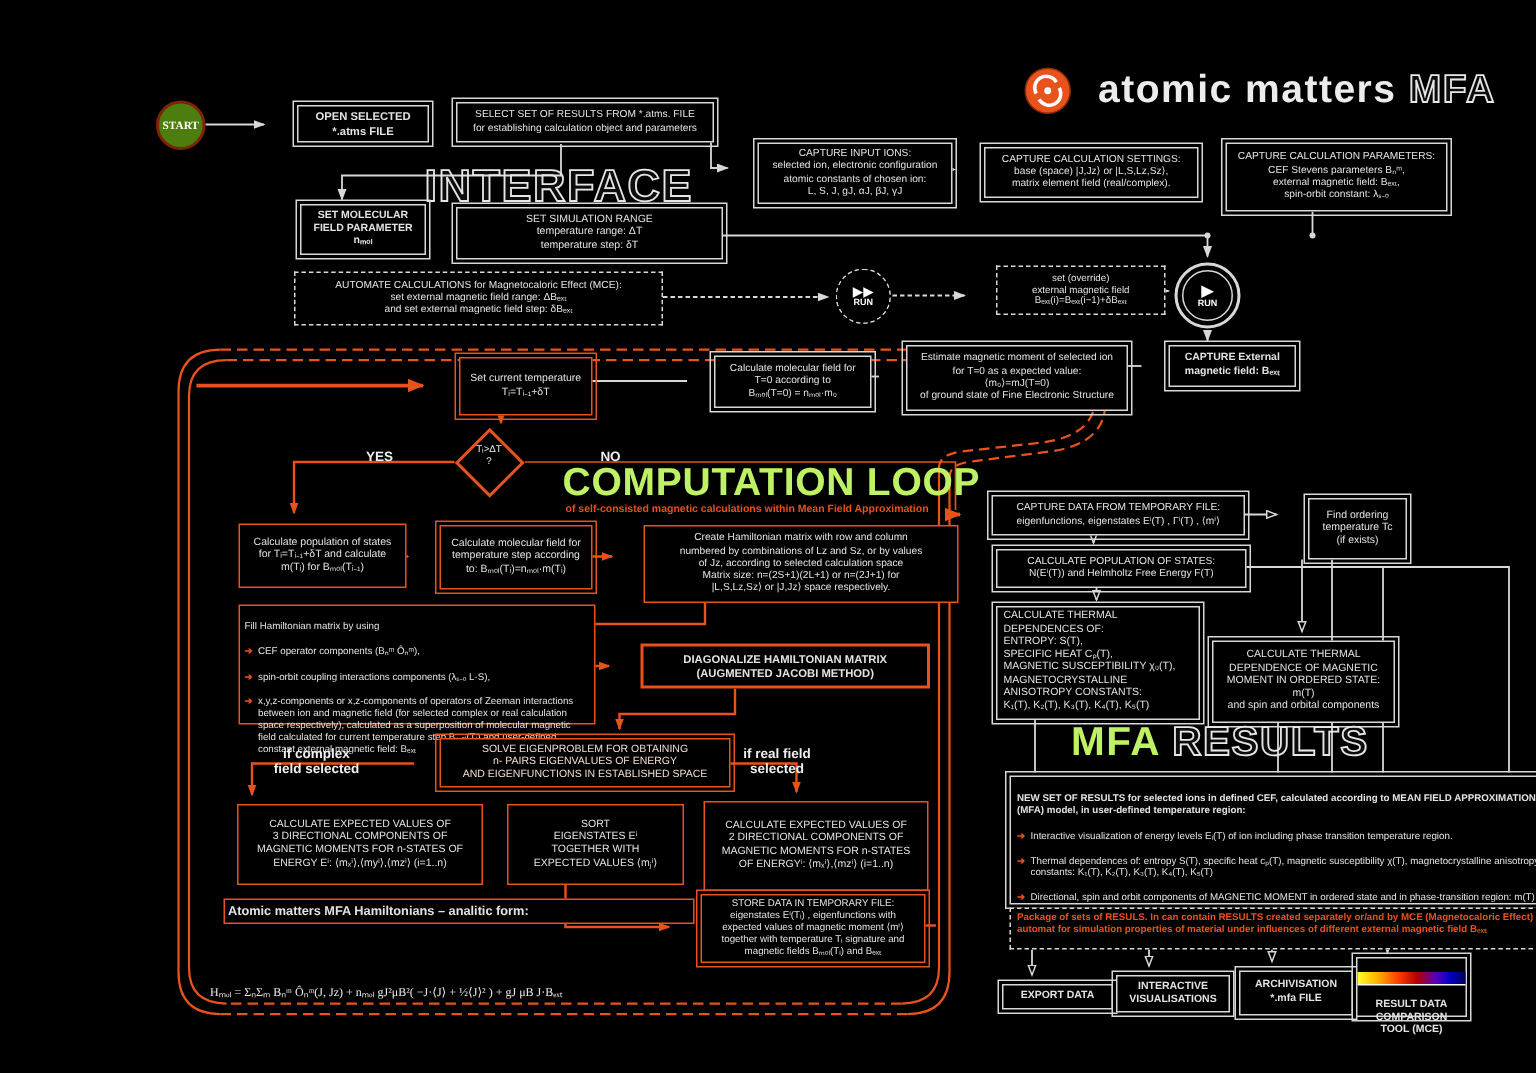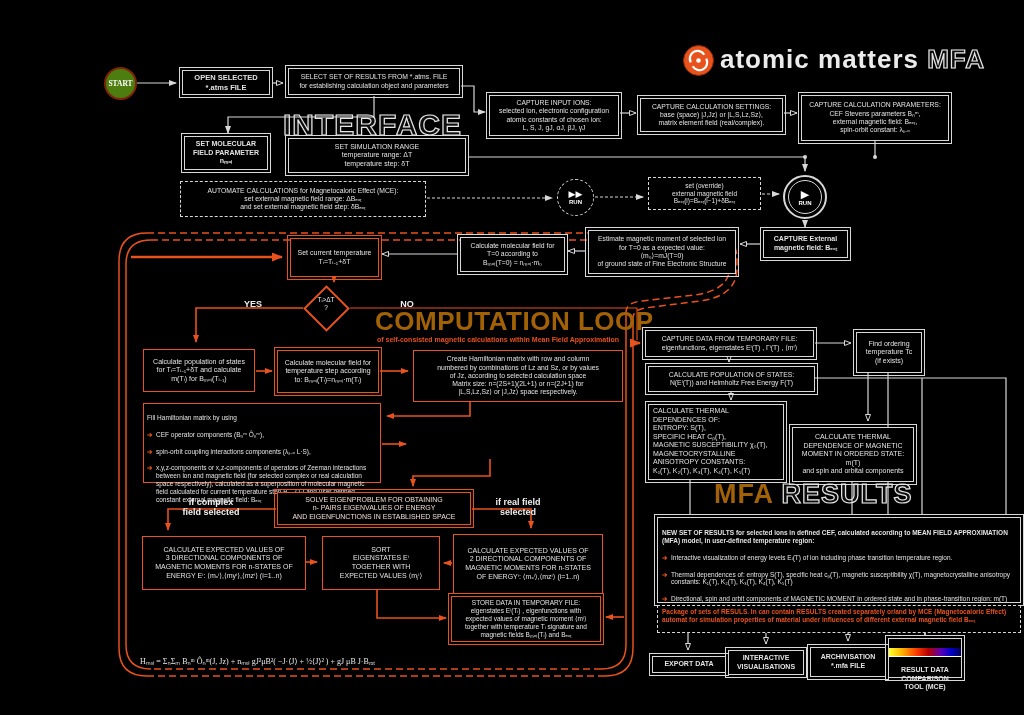--- a/index.html
+++ b/index.html
@@ -2,32 +2,32 @@
 <html><head>
 <meta charset="utf-8">
 <style>
   html,body{margin:0;padding:0;background:#000;}
   #canvas{position:relative;width:1024px;height:715px;background:#000;overflow:hidden;
           font-family:"Liberation Sans",sans-serif;color:#e2e2e2;}
   svg.layer{position:absolute;left:0;top:0;z-index:1;}
   .bx{position:absolute;z-index:2;background:#000;border:1px solid #d8d8d8;
       display:flex;align-items:center;justify-content:center;text-align:center;
       white-space:pre-line;font-size:6.8px;line-height:1.22;padding:1px 2px;
-      box-sizing:border-box;color:#e2e2e2;}
+      box-sizing:border-box;color:#e2e2e2;margin-left:16px;}
   .dbl{outline:1px solid #d8d8d8;outline-offset:2px;}
   .dash{border:1px dashed #d8d8d8;}
   .ob{border:1.5px solid #e8521c;}
   .odbl{border:1.5px solid #e8521c;outline:1px solid #e8521c;outline-offset:2px;}
   .blk{display:block;text-align:left;}
   .f75{font-size:7.5px;} .f7{font-size:7px;} .f65{font-size:6.5px;}
   .bold{font-weight:bold;}
   .lbl{position:absolute;z-index:2;font-weight:bold;font-size:9px;white-space:pre-line;
        text-align:center;color:#efefef;}
   .hollow{color:rgba(255,255,255,0.05);-webkit-text-stroke:1.2px #e6e6e6;}
-  .osolid{color:#a16207;}
+  .osolid{color:#bef264;}
   .bigtitle{position:absolute;z-index:2;font-weight:bold;letter-spacing:1px;white-space:nowrap;}
   .subt{position:absolute;z-index:2;color:#e8501c;font-weight:bold;font-size:7px;white-space:nowrap;}
   .circle{position:absolute;z-index:3;border-radius:50%;box-sizing:border-box;
           display:flex;flex-direction:column;align-items:center;justify-content:center;}
   .diamond{position:absolute;z-index:2;border:2px solid #e8521c;background:#000;
            transform:rotate(45deg);box-sizing:border-box;}
   .brow{display:flex;align-items:flex-start;margin-top:1px;}
   .bm{color:#e8521c;font-weight:bold;width:9px;flex:0 0 9px;}
   .eq{position:absolute;z-index:2;color:#eaeaea;font-size:8px;white-space:nowrap;
       font-family:"Liberation Serif",serif;}
@@ -122,21 +122,21 @@
   </svg>
 
   <div class="circle" style="left:683px;top:45px;width:31px;height:31px;background:#e8521c;border:1px solid #8a2a0a;">
     <svg width="23" height="23" viewBox="0 0 24 24">
       <path d="M4,14 A8,8 0 0 1 18,6" stroke="#fff" stroke-width="2.4" fill="none"></path>
       <path d="M20,10 A8,8 0 0 1 6,18" stroke="#fff" stroke-width="2.4" fill="none"></path>
       <circle cx="12" cy="12" r="2.4" fill="#fff"></circle>
     </svg>
   </div>
   <div class="bigtitle" style="left:720px;top:44px;font-size:26px;">
-    <span style="color:#ececec;">atomic matters</span>
+    <span style="color:#ececec;margin-left:12px;">atomic matters</span>
     <span class="hollow">MFA</span>
   </div>
 
   <div class="circle" style="left:104px;top:67px;width:33px;height:33px;background:#4d7c0f;border:2px solid #7d2408;font-family:Liberation Serif, serif;">
     <span style="font-size:7.5px;font-weight:bold;color:#fff;">START</span>
   </div>
 
   <div class="bx dbl f75 bold" style="left:182px;top:70px;width:88px;height:25px;">OPEN SELECTED
 *.atms FILE</div>
 
@@ -228,20 +228,22 @@
 Matrix size: n=(2S+1)(2L+1) or n=(2J+1) for
 |L,S,Lz,Sz⟩ or |J,Jz⟩ space respectively.</div>
 
   <div class="bx ob blk f65" style="left:143px;top:403px;width:238px;height:80px;padding:2px 3px;">
     <div>Fill Hamiltonian matrix by using</div>
     <div class="brow"><span class="bm">➔</span><span>CEF operator components  (Bₙᵐ Ôₙᵐ),</span></div>
     <div class="brow"><span class="bm">➔</span><span>spin-orbit coupling interactions components (λₛ₋ₒ L·S),</span></div>
     <div class="brow"><span class="bm">➔</span><span>x,y,z-components or x,z-components of operators of Zeeman interactions between ion and magnetic field (for selected complex or real calculation space respectively), calculated as a superposition of molecular magnetic field calculated for current temperature step Bₘₒₗ(Tᵢ) and user-defined constant external magnetic field: Bₑₓₜ</span></div>
   </div>
 
+  <div class="bx ob f75 bold" style="left:411px;top:429px;width:193px;height:30px;border-width:2px;">DIAGONALIZE HAMILTONIAN MATRIX
+(AUGMENTED JACOBI METHOD)</div>
 
   <div class="bx odbl f7" style="left:277px;top:492px;width:194px;height:33px;color:#f0dcd0;">SOLVE EIGENPROBLEM FOR OBTAINING
 n- PAIRS EIGENVALUES OF ENERGY
 AND EIGENFUNCTIONS IN ESTABLISHED SPACE</div>
 
   <div class="lbl" style="left:156px;top:497px;width:110px;">if complex
 field selected</div>
   <div class="lbl" style="left:478px;top:497px;width:80px;">if real field
 selected</div>
 
@@ -259,20 +261,21 @@
 2 DIRECTIONAL COMPONENTS OF
 MAGNETIC MOMENTS FOR n-STATES
 OF ENERGYⁱ: ⟨mₓⁱ⟩,⟨mzⁱ⟩ (i=1..n)</div>
 
   <div class="bx odbl f65" style="left:451px;top:596px;width:150px;height:46px;">STORE DATA IN TEMPORARY FILE:
 eigenstates Eⁱ(Tᵢ) , eigenfunctions with
 expected values of magnetic moment ⟨mⁱ⟩
 together with temperature Tᵢ signature and
 magnetic fields Bₘₒₗ(Tᵢ) and Bₑₓₜ</div>
 
+  <div class="bx ob bold" style="left:133px;top:599px;width:314px;height:17px;font-size:8.5px;justify-content:flex-start;text-align:left;">Atomic matters MFA Hamiltonians – analitic form:</div>
 
   <div class="eq" style="left:140px;top:623px;margin-top:32px;">Hₘₒₗ = ΣₙΣₘ Bₙᵐ Ôₙᵐ(J, Jz) + nₘₒₗ gJ²μB²( −J·⟨J⟩ + ½⟨J⟩² ) + gJ μB J·Bₑₓₜ</div>
 
   <div class="bx dbl" style="left:645px;top:330px;width:169px;height:27px;">CAPTURE DATA FROM TEMPORARY FILE:
 eigenfunctions, eigenstates Eⁱ(T) , Γⁱ(T) , ⟨mⁱ⟩</div>
 
   <div class="bx dbl f7" style="left:856px;top:332px;width:66px;height:41px;">Find ordering
 temperature Tc
 (if exists)</div>
 

